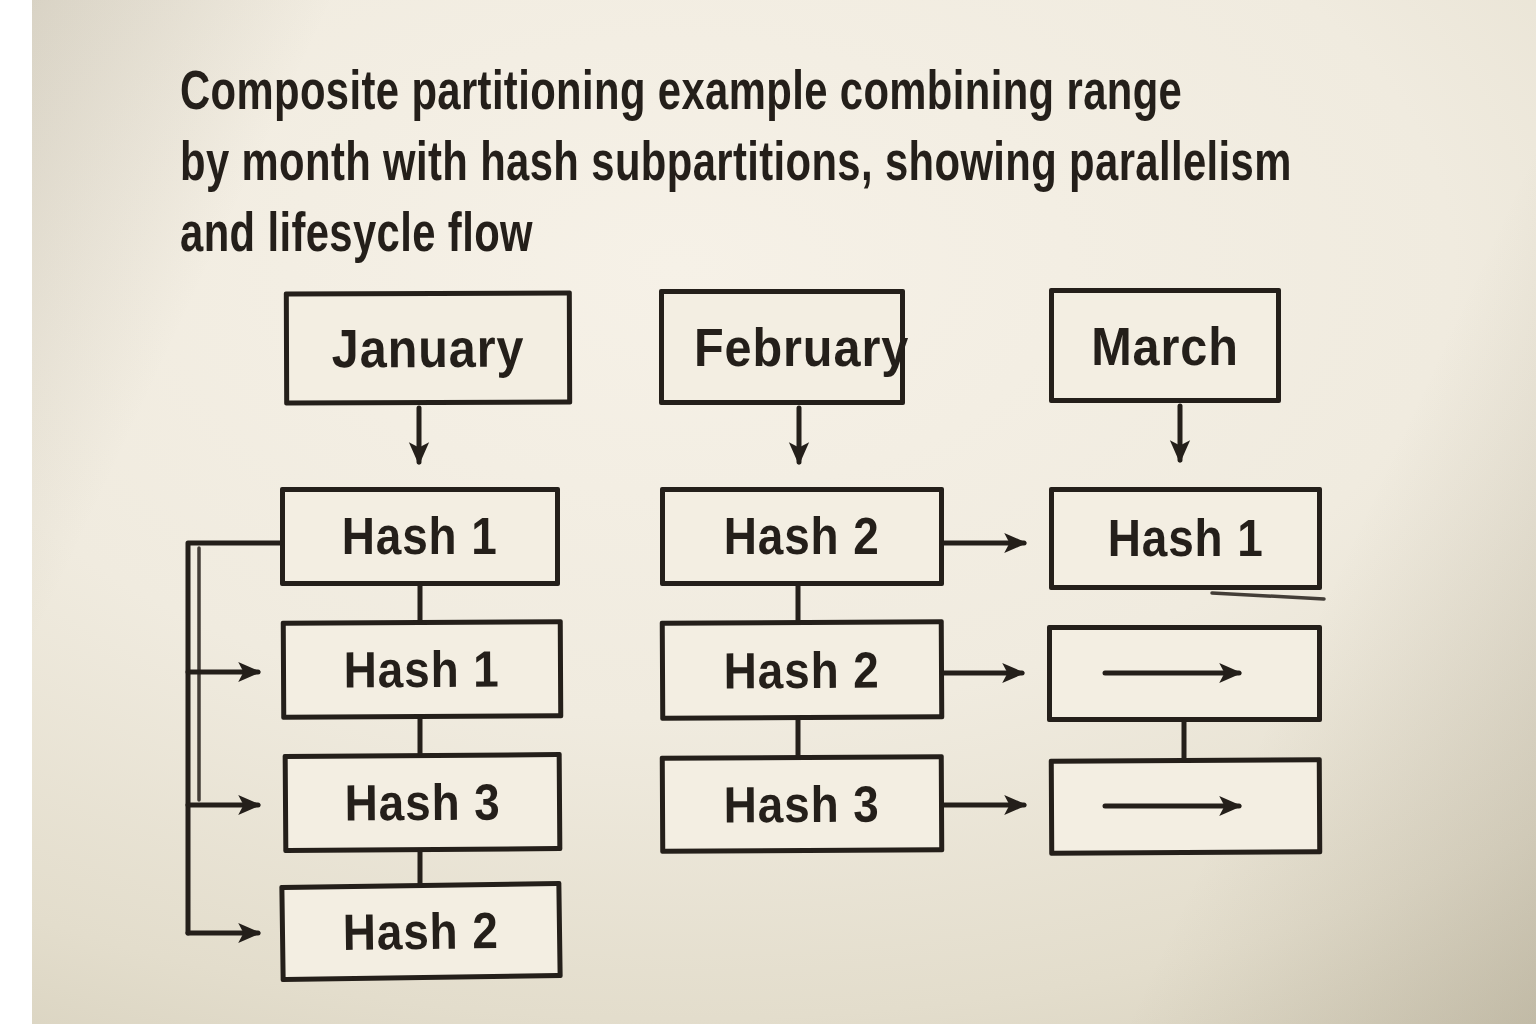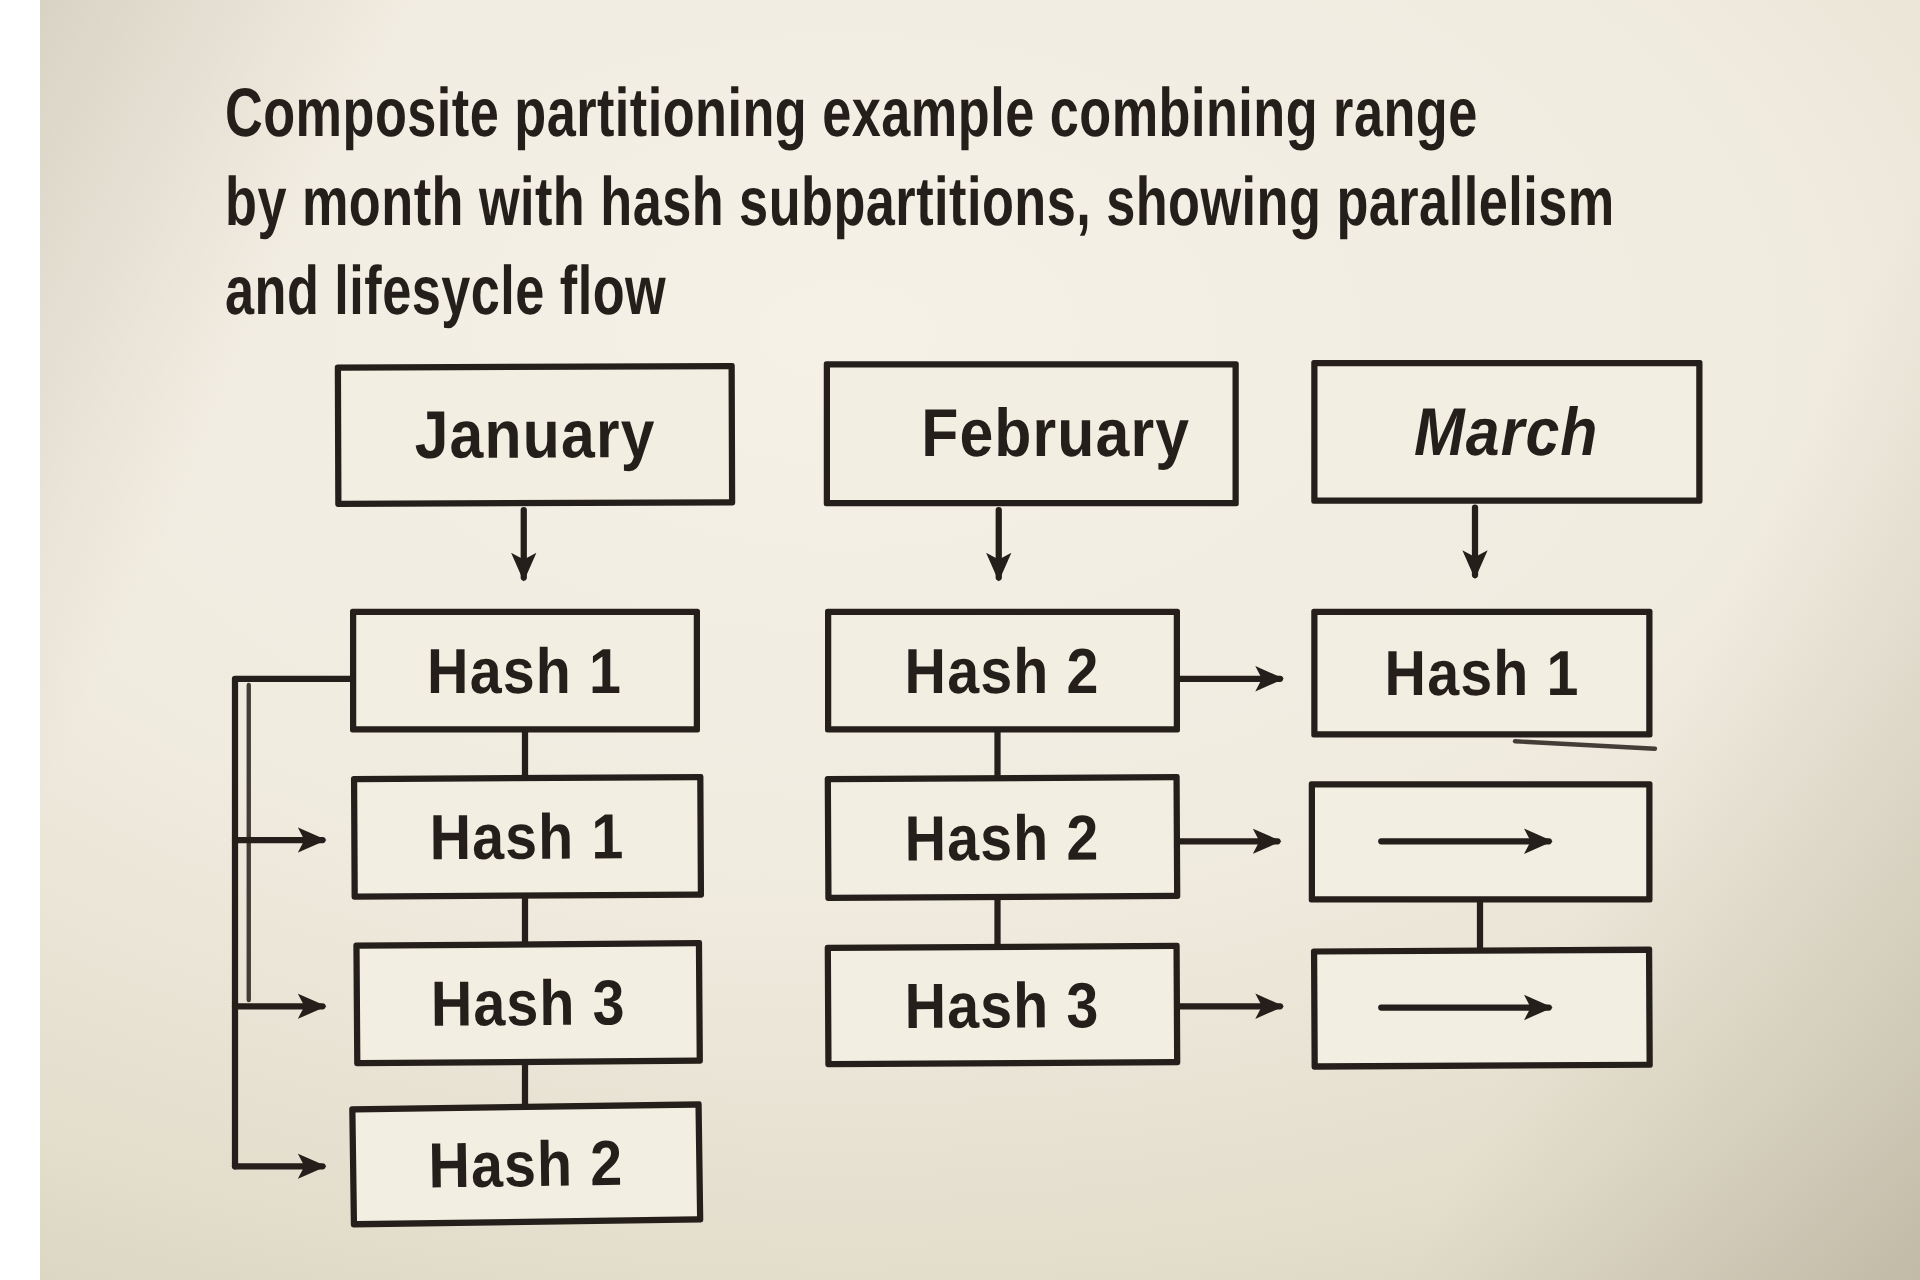--- a/index.html
+++ b/index.html
@@ -50,50 +50,50 @@
 <body>
 
 <div class="stage">
 
   <div class="title">
     <span class="tl">Composite partitioning example combining range</span>
     <span class="tl">by month with hash subpartitions, showing parallelism</span>
     <span class="tl">and lifesycle flow</span>
   </div>
 
-  <div class="box hdr" style="left:236px;top:291px;width:320px;height:114px;transform:rotate(-0.2deg)">
+  <div class="box hdr" style="left:252px;top:291px;width:288px;height:114px;transform:rotate(-0.2deg)">
     <span class="t">January</span>
   </div>
   <div class="box hash" style="left:248px;top:487px;width:280px;height:99px;">
     <span class="t">Hash 1</span>
   </div>
   <div class="box hash" style="left:249px;top:620px;width:282px;height:99px;transform:rotate(-0.3deg)">
     <span class="t">Hash 1</span>
   </div>
   <div class="box hash" style="left:251px;top:753px;width:279px;height:99px;transform:rotate(-0.4deg)">
     <span class="t">Hash 3</span>
   </div>
   <div class="box hash" style="left:248px;top:883px;width:282px;height:97px;transform:rotate(-0.8deg)">
     <span class="t">Hash 2</span>
   </div>
 
-  <div class="box hdr" style="left:627px;top:289px;width:332px;height:116px;padding-left:40px;">
+  <div class="box hdr" style="left:627px;top:289px;width:246px;height:116px;padding-left:40px;">
     <span class="t">February</span>
   </div>
   <div class="box hash" style="left:628px;top:487px;width:284px;height:99px;">
     <span class="t">Hash 2</span>
   </div>
   <div class="box hash" style="left:628px;top:620px;width:284px;height:100px;transform:rotate(-0.3deg)">
     <span class="t">Hash 2</span>
   </div>
   <div class="box hash" style="left:628px;top:755px;width:284px;height:98px;transform:rotate(-0.3deg)">
     <span class="t">Hash 3</span>
   </div>
 
-  <div class="box hdr" style="left:1017px;top:288px;width:313px;height:115px;font-style:italic;">
+  <div class="box hdr" style="left:1017px;top:288px;width:232px;height:115px;">
     <span class="t">March</span>
   </div>
   <div class="box hash" style="left:1017px;top:487px;width:273px;height:103px;">
     <span class="t">Hash 1</span>
   </div>
   <div class="box hash" style="left:1015px;top:625px;width:275px;height:97px;">
     <span class="t"></span>
   </div>
   <div class="box hash" style="left:1017px;top:758px;width:273px;height:97px;transform:rotate(-0.3deg)">
     <span class="t"></span>

